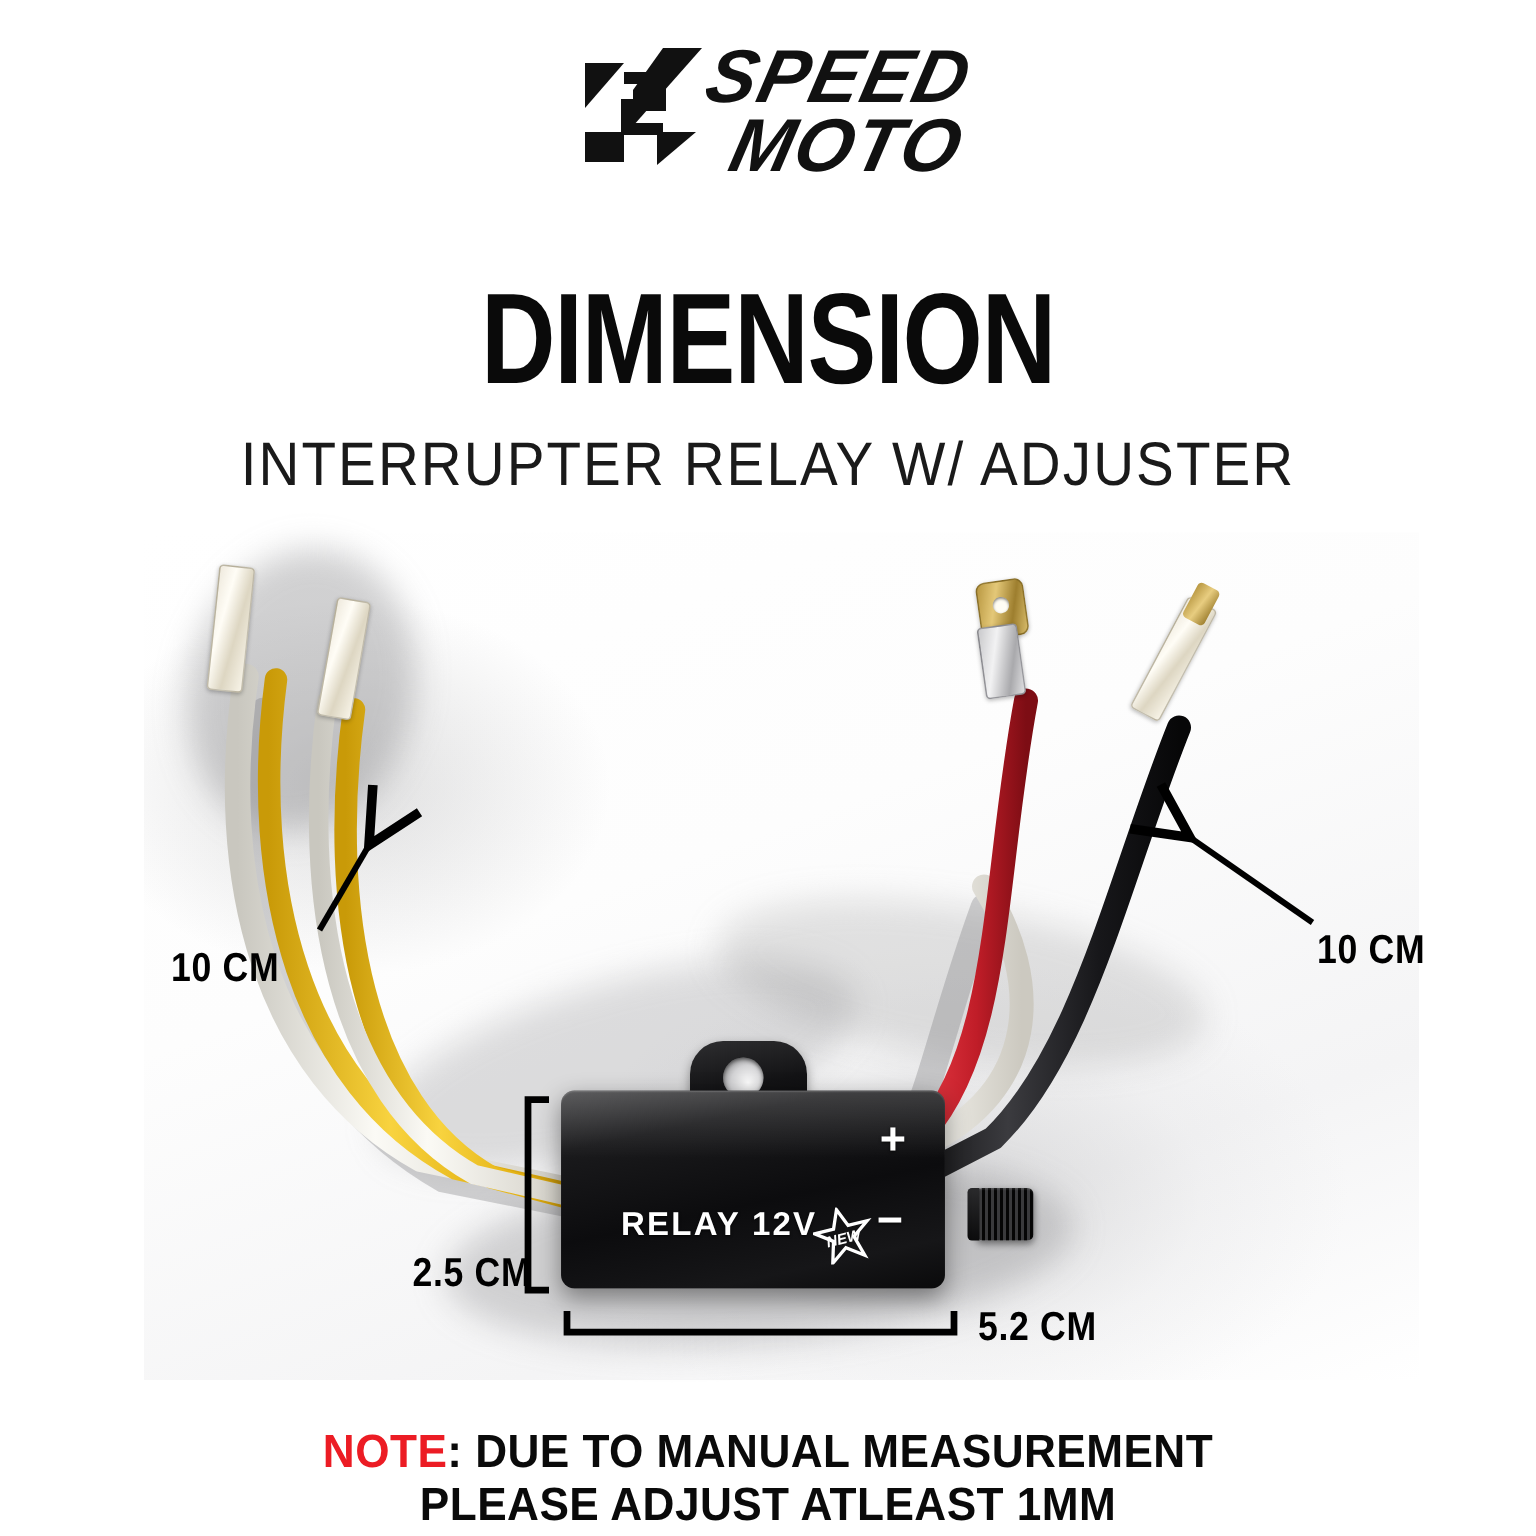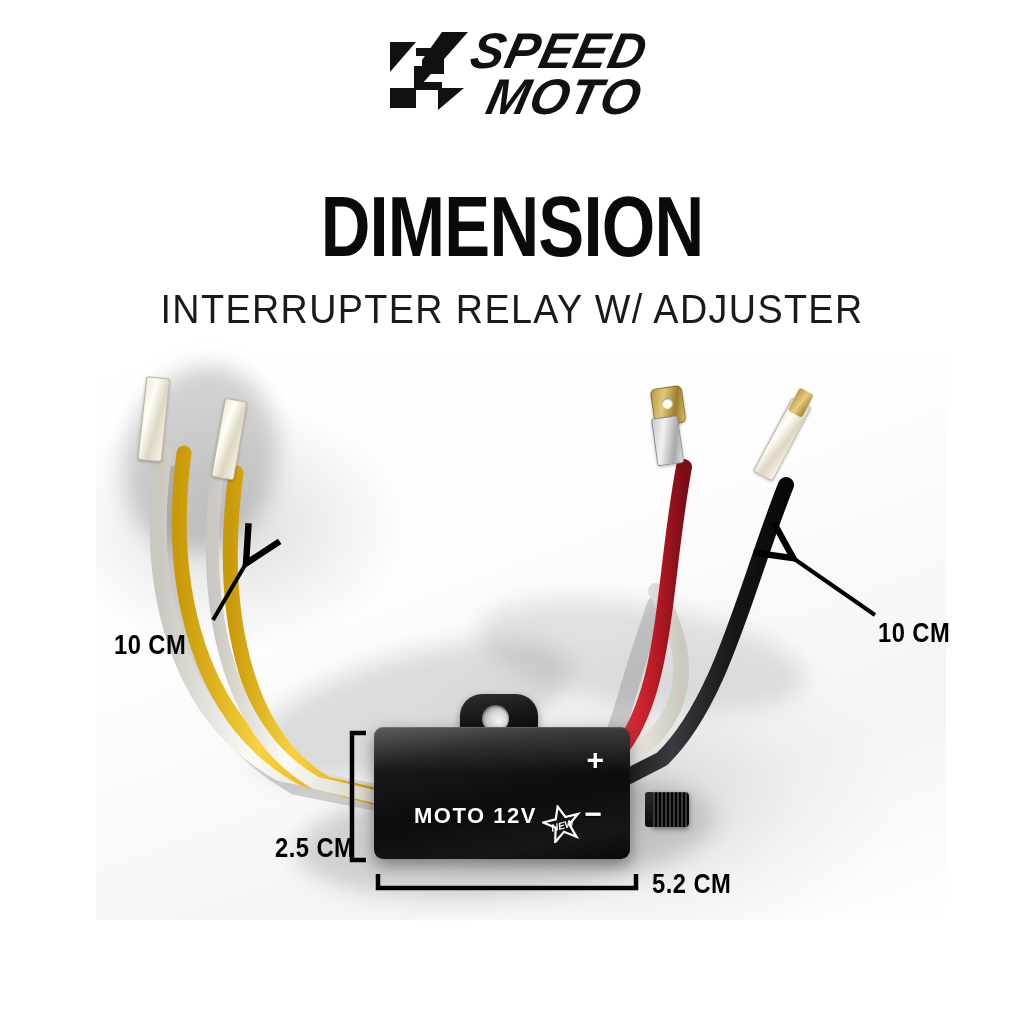--- a/index.html
+++ b/index.html
@@ -258,21 +258,21 @@
   <div class="mount-tab">
     <div class="mount-hole"></div>
   </div>
 
   <div class="knob">
     <div class="knob-cap"></div>
   </div>
 
   <div class="relay">
     <div class="relay-gloss"></div>
-    <div class="model">MOTO 12V</div>
+    <div class="model">RELAY 12V</div>
     <div class="plus">+</div>
     <div class="minus">−</div>
     <div class="newstar">
       <svg viewBox="0 0 40 38" width="40" height="38">
         <polygon points="20,1 25,13 38,13 27,21 31,35 20,27 9,35 13,21 2,13 15,13" fill="none" stroke="#fff" stroke-width="2.2" transform="rotate(-14 20 19)"></polygon>
         <text x="20" y="24" fill="#fff" font-family="Liberation Sans, sans-serif" font-size="10" font-weight="bold" font-style="italic" text-anchor="middle" transform="rotate(-14 20 19)">NEW</text>
       </svg>
     </div>
   </div>
 
@@ -290,14 +290,18 @@
     <path d="M366 733 L352 733 L352 860 L366 860" fill="none" stroke="#000" stroke-width="4.5"></path>
 
     <path d="M378 874 L378 888 L636 888 L636 874" fill="none" stroke="#000" stroke-width="4.5"></path>
   </svg>
 
   <div class="dim-label" style="left:114px;top:630px;">10 CM</div>
   <div class="dim-label" style="left:878px;top:618px;">10 CM</div>
   <div class="dim-label" style="left:275px;top:833px;">2.5 CM</div>
   <div class="dim-label" style="left:652px;top:869px;">5.2 CM</div>
 
+  <div class="note">
+    <div class="note-line"><span class="note-kw">NOTE</span><span>:</span><span> DUE TO MANUAL MEASUREMENT</span></div>
+    <div class="note-line">PLEASE ADJUST ATLEAST 1MM</div>
+  </div>
 
 </div>
 
 </body></html>

